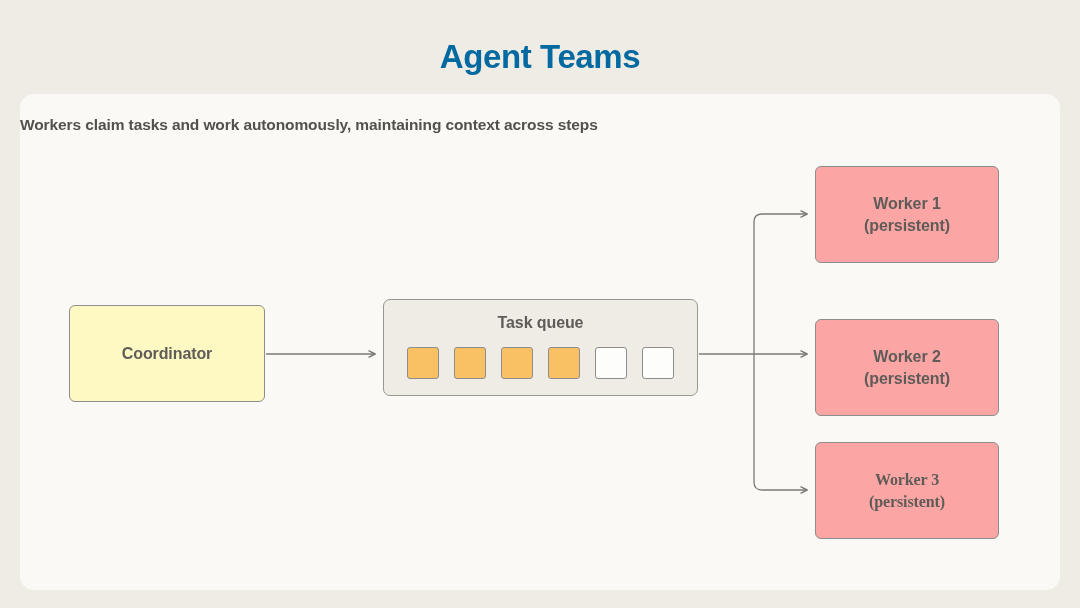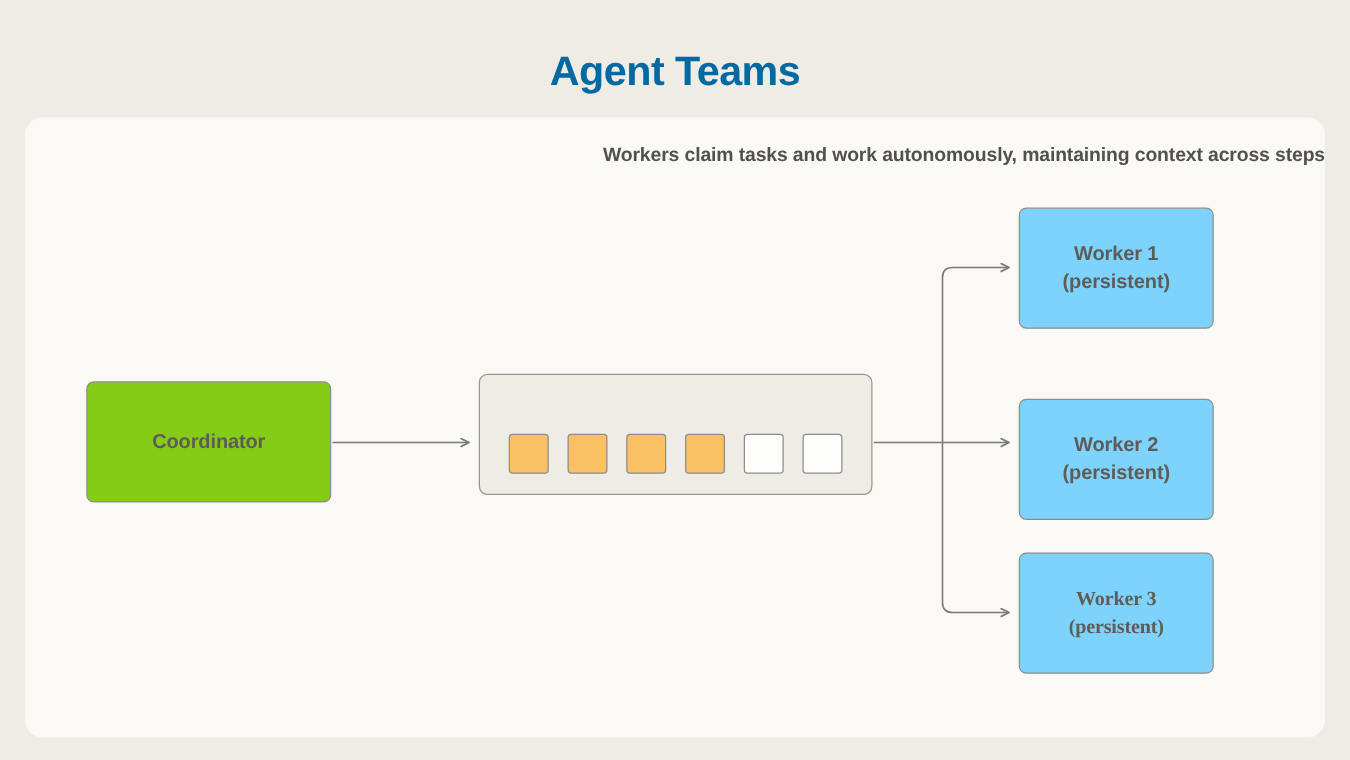--- a/index.html
+++ b/index.html
@@ -39,21 +39,21 @@
     height: 496px;
     background: #faf9f6;
     border-radius: 14px;
   }
 
   #diagram-subtitle {
     position: absolute;
     top: 22px;
     left: 0;
     width: 1040px;
-    text-align: right;
+    text-align: left;
     font-size: 15.5px;
     font-weight: bold;
     color: #54514c;
     letter-spacing: -0.1px;
   }
 
   
   #connector-layer {
     position: absolute;
     left: 0;
@@ -78,28 +78,28 @@
     line-height: 22px;
     text-align: center;
     letter-spacing: -0.1px;
   }
 
   #node-coordinator {
     left: 49px;
     top: 211px;
     width: 196px;
     height: 97px;
-    background: #84cc16;
+    background: #fef9c3;
   }
 
   .worker-node {
     left: 795px;
-    width: 156px;
+    width: 184px;
     height: 97px;
-    background: #7dd3fc;
+    background: #fca5a5;
   }
   #node-worker-1 { top: 72px; }
   #node-worker-2 { top: 225px; }
   #node-worker-3 { top: 348px; font-family: Liberation Serif, serif; }
 
   
   #node-task-queue {
     position: absolute;
     left: 363px;
     top: 205px;
@@ -166,20 +166,21 @@
     <path d="M 734 260 L 787 260" fill="none" stroke="#7d7a76" stroke-width="1.3" marker-end="url(#arrowhead)"></path>
 
     <path d="M 734 260 L 734 388 Q 734 396 742 396 L 787 396" fill="none" stroke="#7d7a76" stroke-width="1.3" marker-end="url(#arrowhead)"></path>
   </svg>
 
   <div class="node" id="node-coordinator">
     <span>Coordinator</span>
   </div>
 
   <div id="node-task-queue">
+    <div id="task-queue-label">Task queue</div>
     <div id="task-queue-slots">
       <div class="queue-slot filled"></div>
       <div class="queue-slot filled"></div>
       <div class="queue-slot filled"></div>
       <div class="queue-slot filled"></div>
       <div class="queue-slot empty"></div>
       <div class="queue-slot empty"></div>
     </div>
   </div>
 

